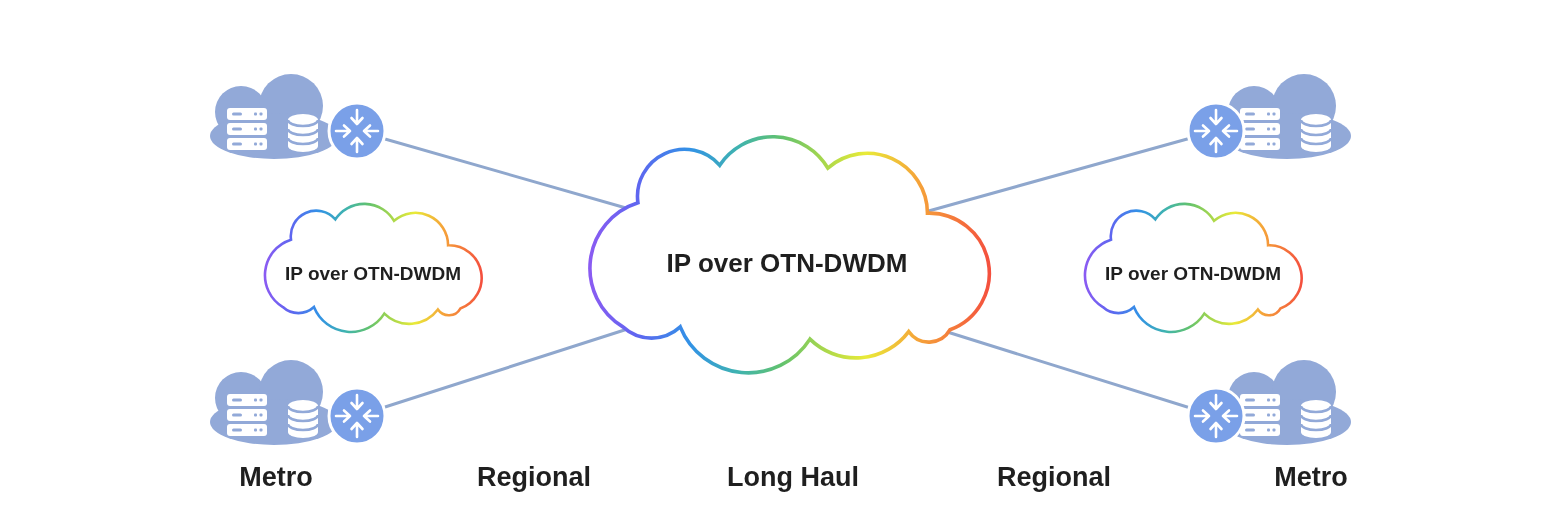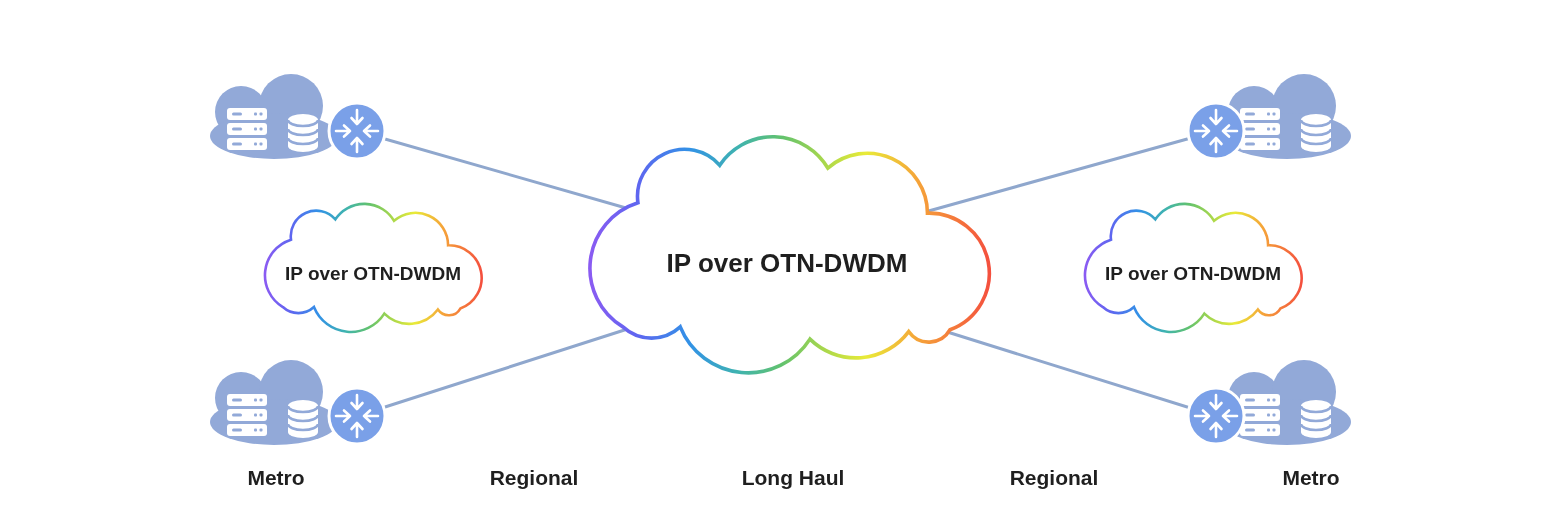--- a/index.html
+++ b/index.html
@@ -17,21 +17,21 @@
   .white{fill:#ffffff;}
   .db-line{stroke:var(--dc-fill,#92A9D8);stroke-width:2.5;fill:none;}
   .router-circle{fill:var(--router-fill,#7AA0E8);stroke:#ffffff;stroke-width:3;}
   .router-arrows{stroke:#ffffff;stroke-width:2.6;fill:none;stroke-linecap:round;stroke-linejoin:round;}
   .label{
     position:absolute;transform:translate(-50%,-50%);
     color:var(--text-color,#1F1F1F);white-space:nowrap;line-height:1;font-weight:bold;
   }
   .cloud-label-central{font-size:26px;}
   .cloud-label-small{font-size:19px;}
-  .tier-label{font-size:21px;}
+  .tier-label{font-size:27px;}
 </style>
 </head>
 <body>
 
 <div class="canvas">
 
   <svg class="layer" width="1560" height="521" viewBox="0 0 1560 521">
     <defs>
       <linearGradient id="rainbow" x1="0" y1="0" x2="1" y2="0">
         <stop offset="0" stop-color="#8A5BF2"></stop>

